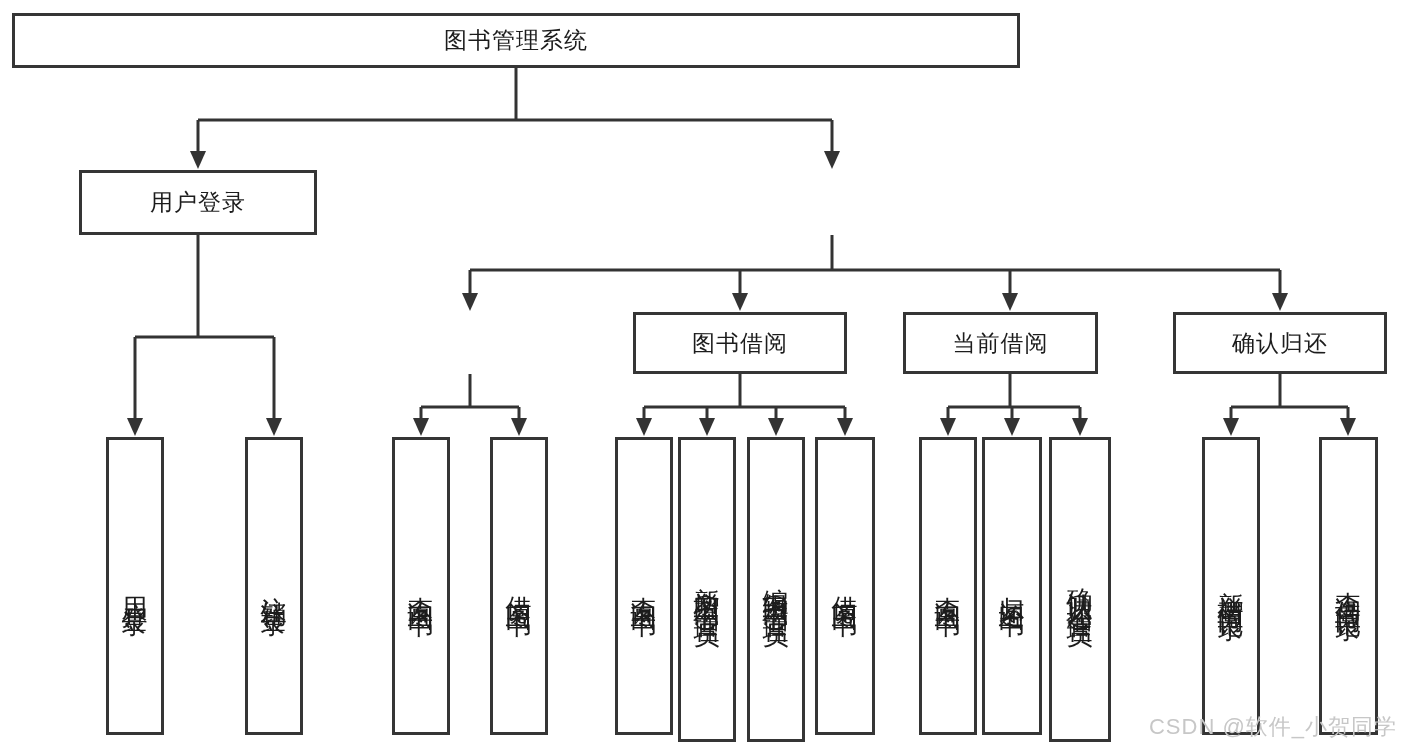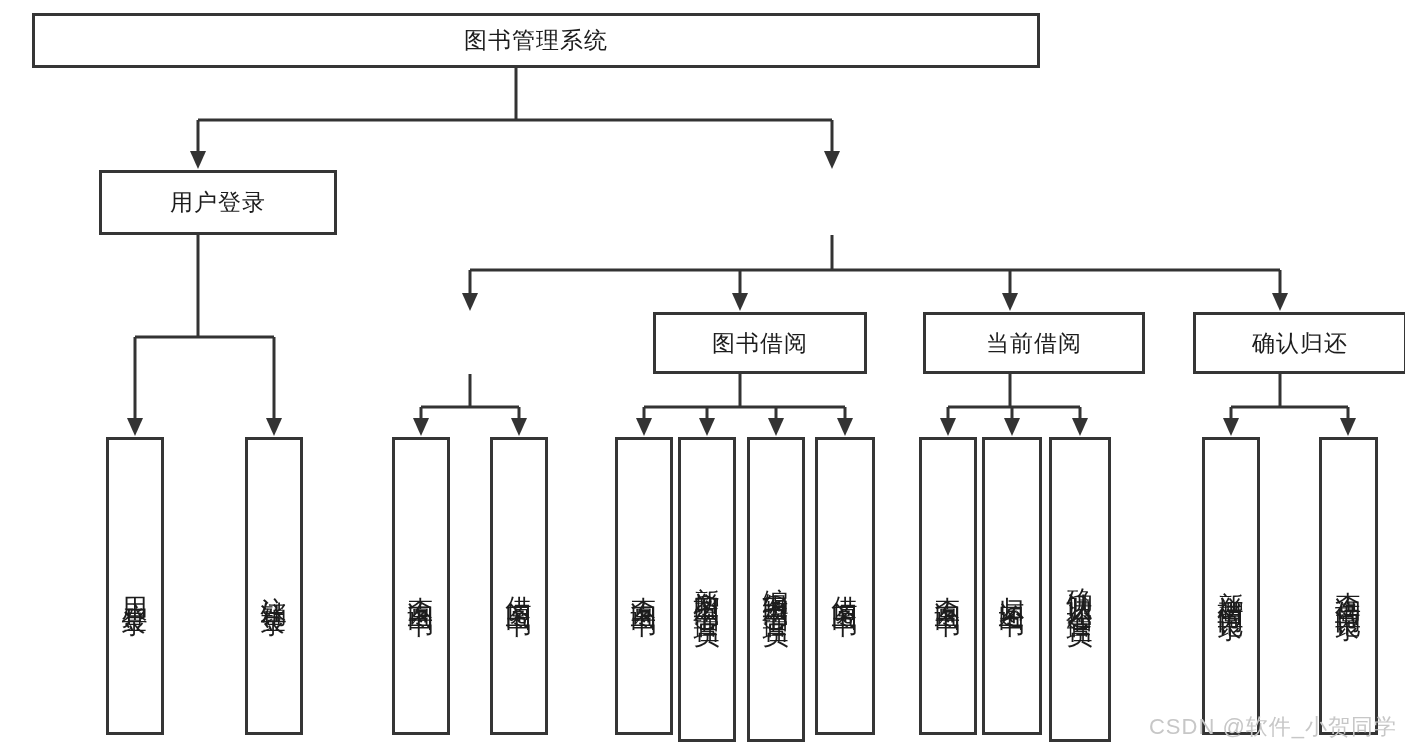--- a/index.html
+++ b/index.html
@@ -23,21 +23,21 @@
   #wires polygon{fill:var(--line);}
   .box{
     position:absolute;
     box-sizing:border-box;
     border:3px solid var(--box-border);
     background:var(--bg);
     display:flex;
     align-items:center;
     justify-content:center;
   }
-  .box.h{font-size:23px;letter-spacing:1px;margin-left:20px;}
+  .box.h{font-size:23px;letter-spacing:1px;}
   .box.v span{
     writing-mode:vertical-rl;
     text-orientation:mixed;
     font-size:26px;
     letter-spacing:5px;
     line-height:1;
   }
   #watermark{
     position:absolute;
     right:8px;
@@ -113,21 +113,21 @@
       <polygon points="1223,418 1239,418 1231,436"></polygon>
     <line x1="1348" y1="407" x2="1348" y2="419"></line>
       <polygon points="1340,418 1356,418 1348,436"></polygon>
   </svg>
 
   <div class="box h" style="left:12px;top:13px;width:1008px;height:55px">图书管理系统</div>
 
   <div class="box h" style="left:79px;top:170px;width:238px;height:65px">用户登录</div>
 
   <div class="box h" style="left:633px;top:312px;width:214px;height:62px">图书借阅</div>
-  <div class="box h" style="left:903px;top:312px;width:222px;height:62px">当前借阅</div>
+  <div class="box h" style="left:903px;top:312px;width:195px;height:62px">当前借阅</div>
   <div class="box h" style="left:1173px;top:312px;width:214px;height:62px">确认归还</div>
 
   <div class="box v" style="left:106px;top:437px;width:58px;height:298px">
     <span>用户登录</span>
   </div>
   <div class="box v" style="left:245px;top:437px;width:58px;height:298px">
     <span>注销登录</span>
   </div>
 
   <div class="box v" style="left:392px;top:437px;width:58px;height:298px">

